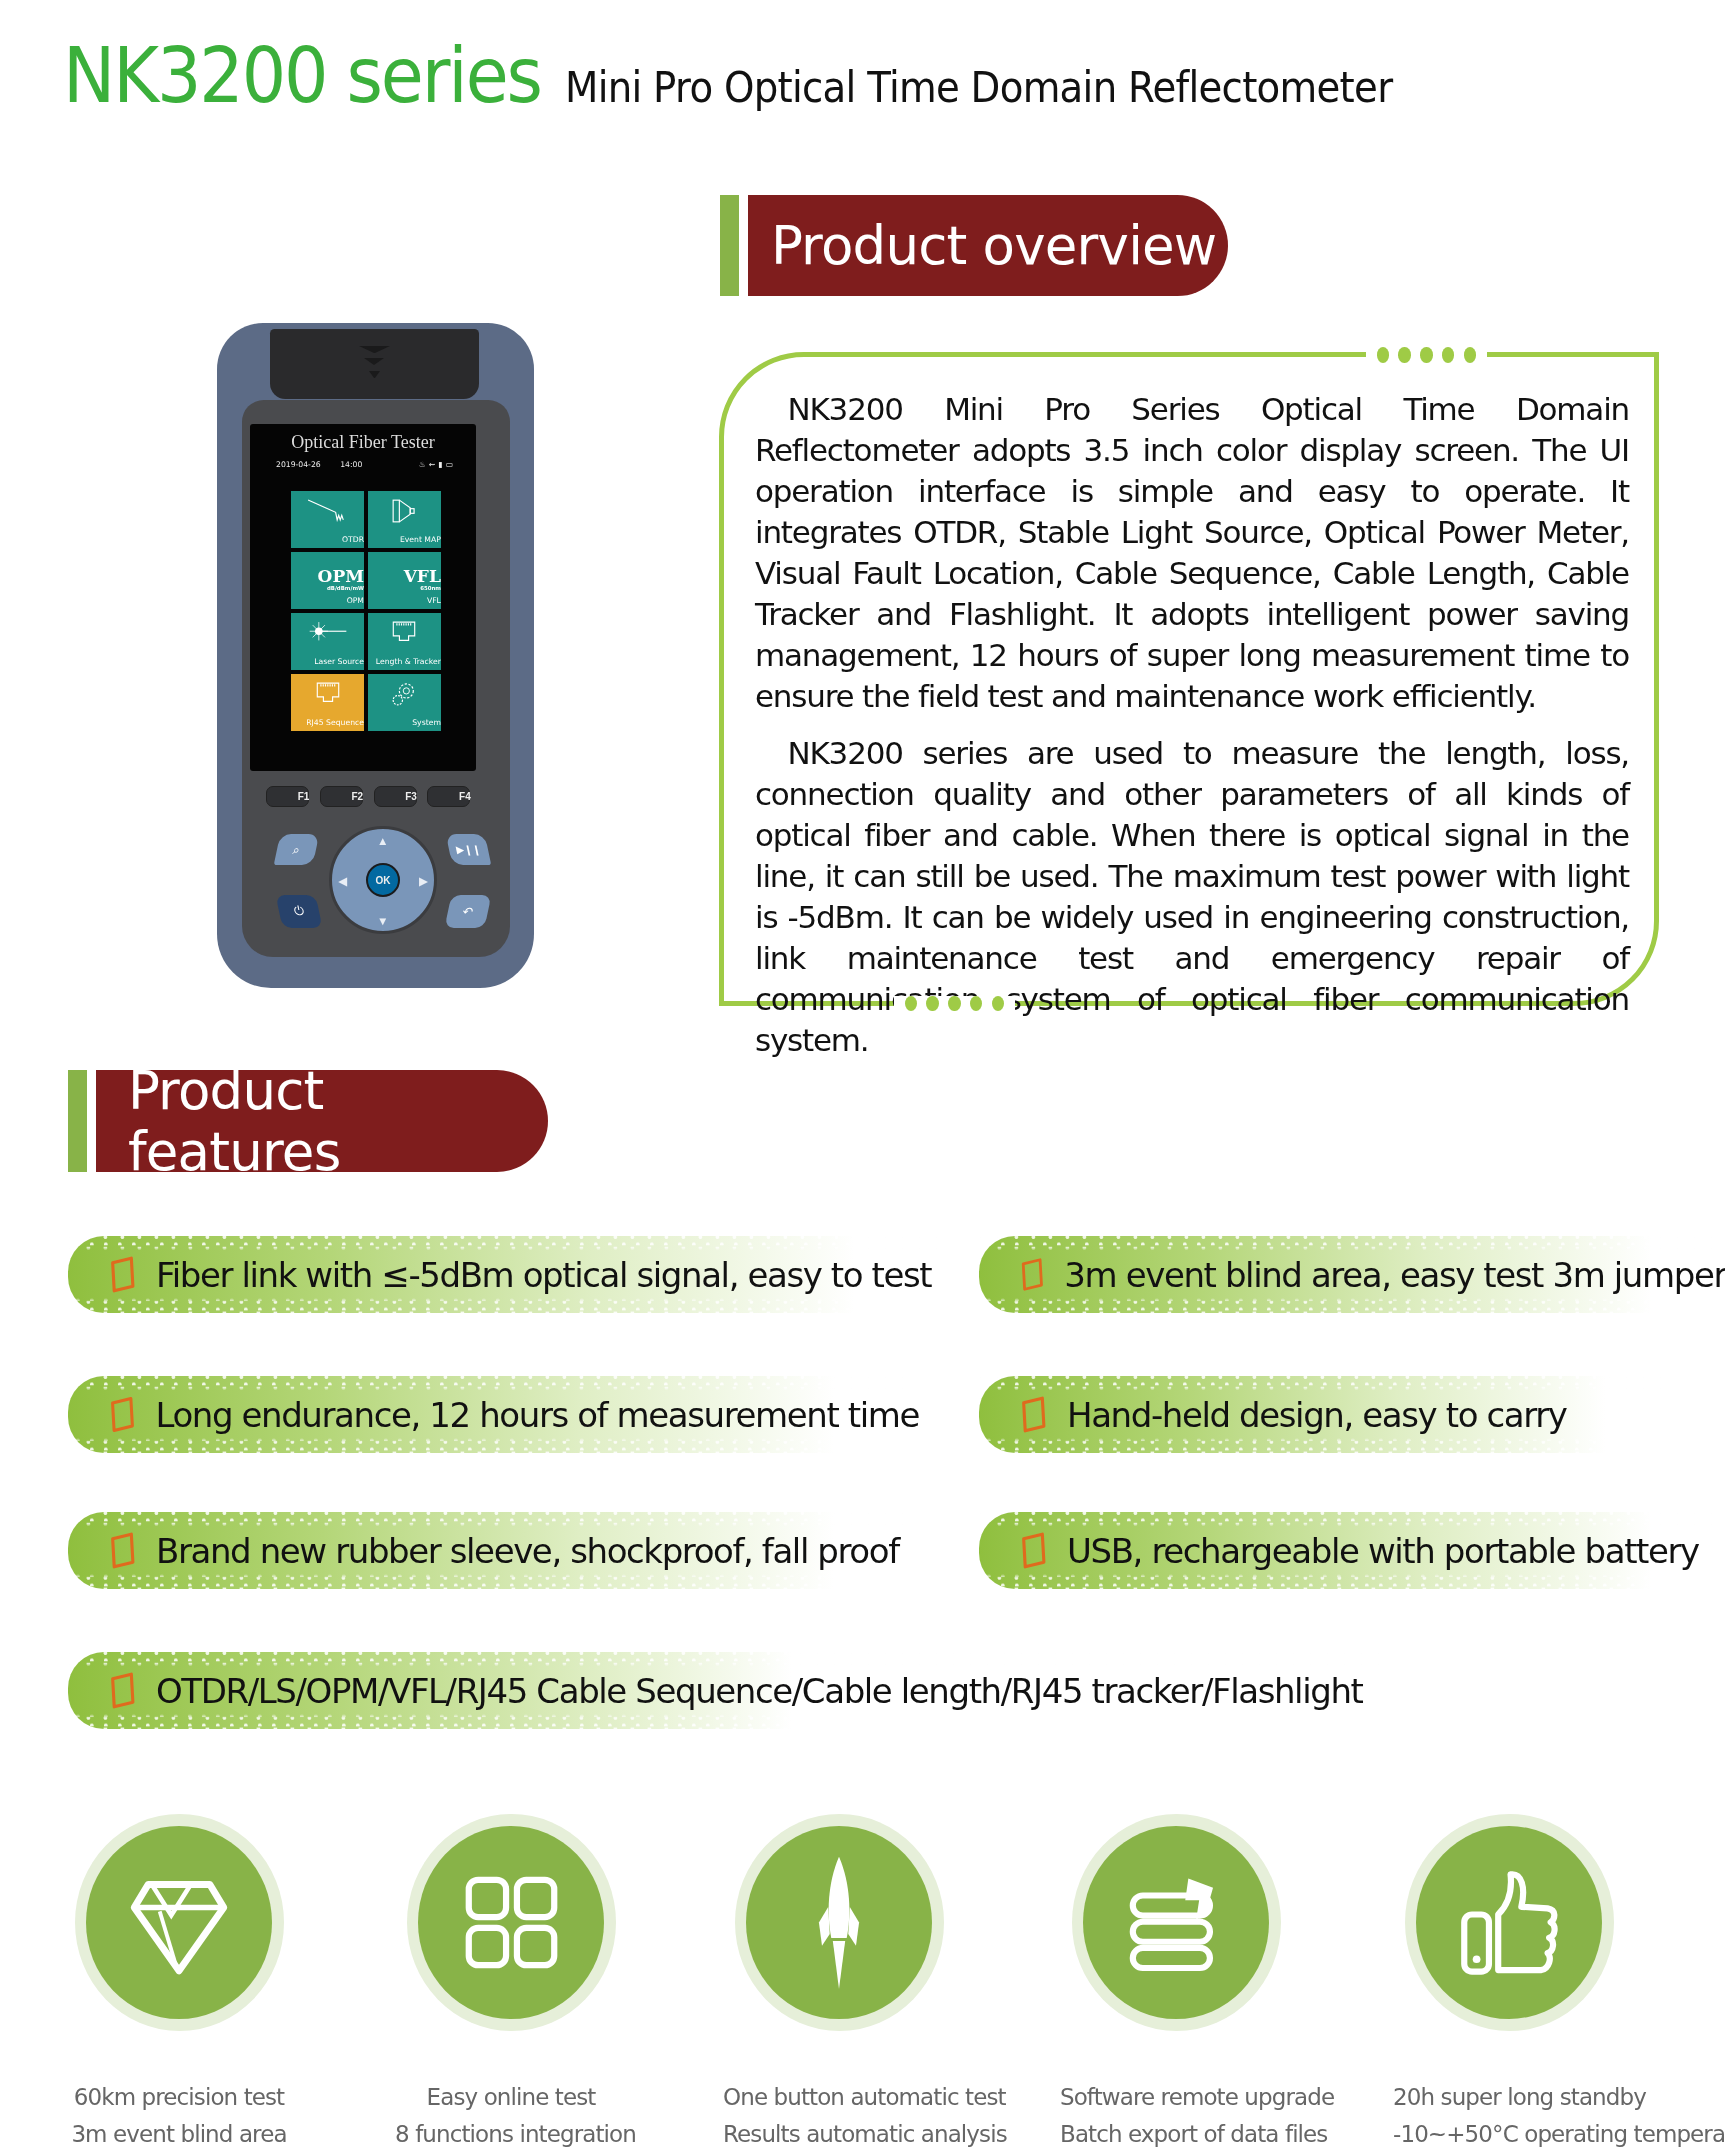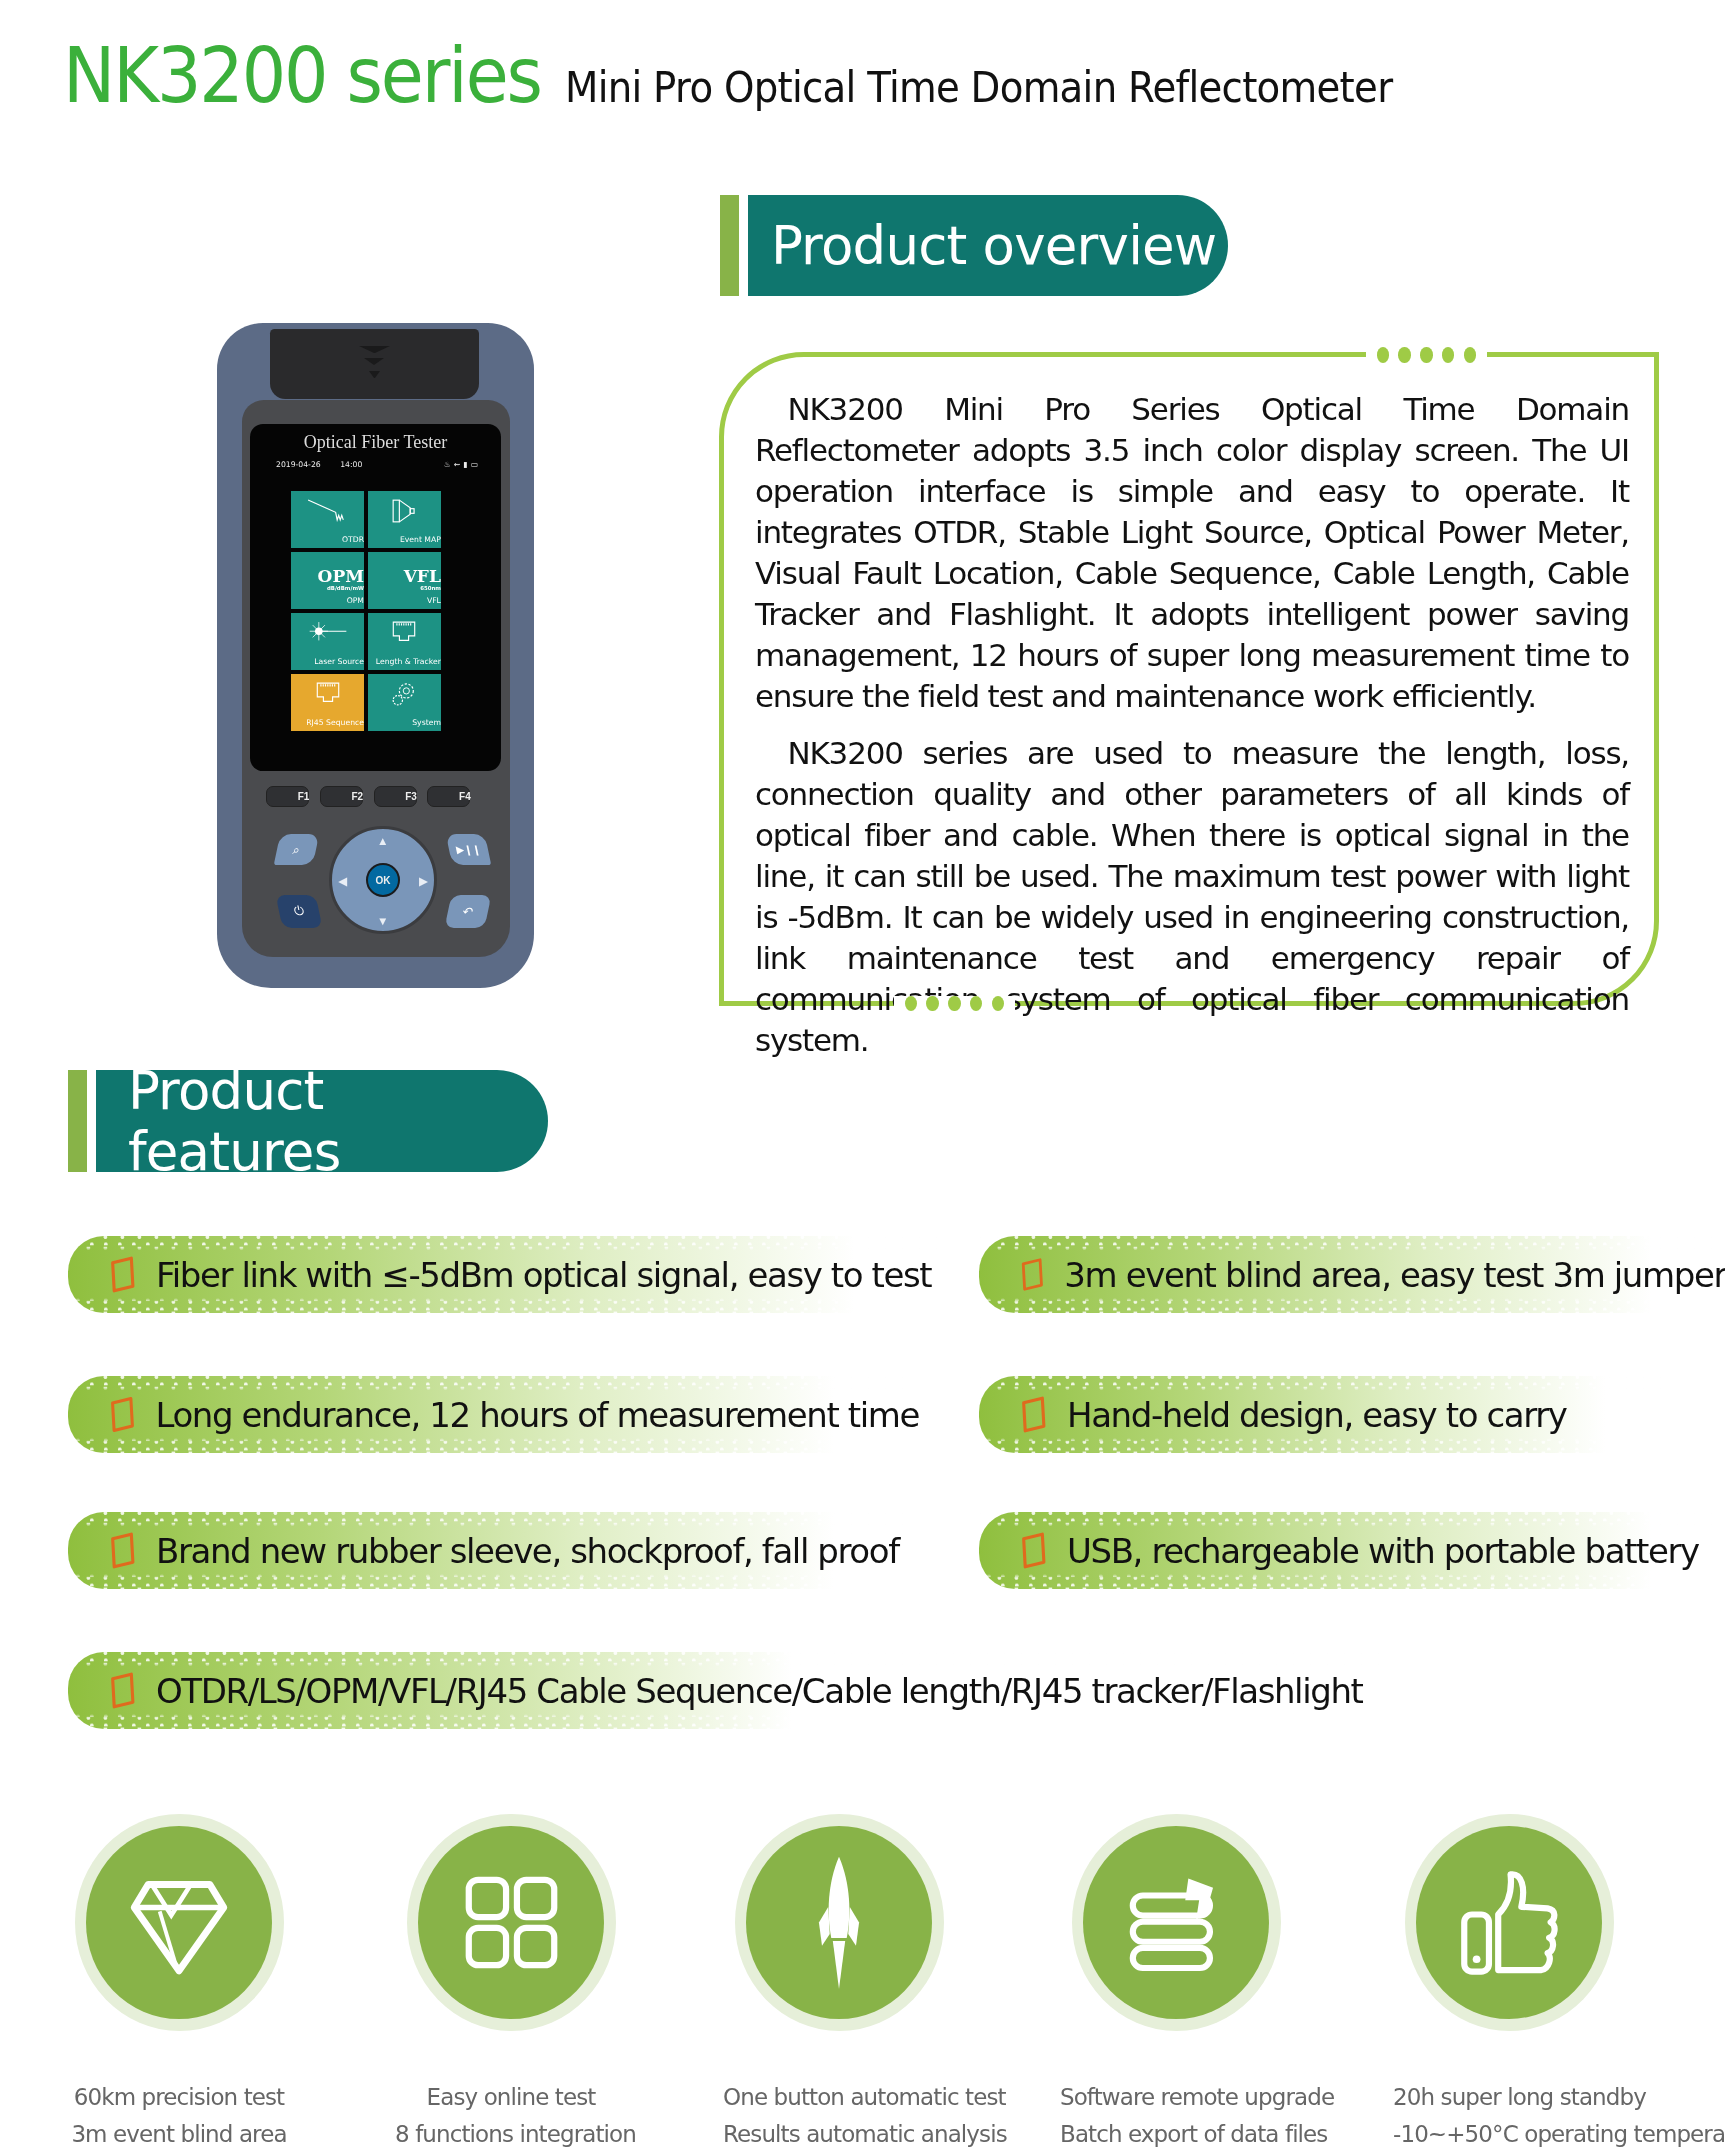--- a/index.html
+++ b/index.html
@@ -7,42 +7,42 @@
   body { font-family: "Liberation Sans", "DejaVu Sans", sans-serif; color: #111; position: relative; }
 
   
   .title-row { position: absolute; left: 63px; top: 31px; height: 93px; display: flex; align-items: baseline; white-space: nowrap; }
   .title-main { font-family: "DejaVu Sans", sans-serif; font-size: 76px; color: #3bb03b; letter-spacing: -2.3px; font-weight: normal; transform: scaleX(0.92); transform-origin: left; }
   .title-sub { font-family: "DejaVu Sans", sans-serif; font-size: 43px; color: #111; margin-left: -17px; letter-spacing: -0.8px; transform: scaleX(0.9); transform-origin: left; }
 
   
   .pill { position: absolute; display: flex; align-items: stretch; }
   .pill .bar { width: 18.6px; background: #88b348; margin-right: 9.3px; }
-  .pill .body { background: #0f766e; color: #fff; border-radius: 0 54px 54px 0; display: flex; align-items: center; font-family: "DejaVu Sans", sans-serif; letter-spacing: -0.8px; }
+  .pill .body { background: #7f1d1d; color: #fff; border-radius: 0 54px 54px 0; display: flex; align-items: center; font-family: "DejaVu Sans", sans-serif; letter-spacing: -0.8px; }
   .pill-overview { left: 720px; top: 195px; height: 101px; }
   .pill-overview .body { width: 480px; font-size: 53px; padding-left: 23px; }
   .pill-features { left: 68px; top: 1070px; height: 102px; }
   .pill-features .body { width: 452px; font-size: 53px; padding-left: 32px; }
 
   
   .overview-box { position: absolute; left: 719px; top: 352px; width: 940px; height: 654px; border: 5.4px solid #9fcb46; border-radius: 85px 0 85px 0; background: #fff; }
   .overview-box .dots { position: absolute; display: flex; gap: 9.3px; background: #fff; padding: 0 10.8px; }
   .overview-box .dots span { width: 12.4px; height: 15.5px; border-radius: 50%; background: #9fcb46; display: block; }
   .dots-top { top: -10px; left: 642px; }
   .dots-bottom { bottom: -10px; left: 170px; }
   .overview-text { position: absolute; left: 31px; top: 15.5px; width: 874px; font-family: "DejaVu Sans", sans-serif; font-size: 31px; line-height: 41px; text-align: justify; letter-spacing: -1.2px; color: #111; }
   .overview-text p { text-indent: 32.5px; margin-top: 16px; }
 
   
   .device { position: absolute; left: 217px; top: 323px; width: 317px; height: 665px; }
   .dev-bumper { position: absolute; inset: 0; background: #5c6b86; border-radius: 46px 46px 54px 54px; }
   .dev-top { position: absolute; left: 53px; top: 6.2px; width: 209px; height: 70px; background: #2a2a2c; border-radius: 4.6px 4.6px 15.5px 15.5px; }
   .dev-top .chev { position: absolute; left: 89px; width: 31px; height: 0; border-left: 15.5px solid transparent; border-right: 15.5px solid transparent; border-top: 7.7px solid #1a1a1b; }
   .dev-body { position: absolute; left: 25px; top: 77px; width: 268px; height: 557px; background: #4a4b4e; border-radius: 21.7px 21.7px 31px 31px; }
-  .screen { position: absolute; left: 33px; top: 101px; width: 251px; height: 347px; background: #050505; border-radius: 13px; overflow: hidden; }
+  .screen { position: absolute; left: 33px; top: 101px; width: 226px; height: 347px; background: #050505; border-radius: 3px; overflow: hidden; }
   .screen-title { text-align: center; font-family: "Liberation Serif", serif; color: #ddd; font-size: 18px; margin-top: 7.7px; }
   .screen-status { display: flex; justify-content: space-between; padding: 7.7px 20px 0 26px; font-size: 7.7px; color: #eee; font-family: "DejaVu Sans", sans-serif; }
   .screen-status .left span { margin-right: 17px; }
   .screen-status .right { letter-spacing: 3.1px; }
   .tiles { position: absolute; left: 41px; top: 67px; display: grid; grid-template-columns: 73px 73px; grid-auto-rows: 57px; gap: 3.9px; }
   .tile { background: #1d9284; color: #fff; display: flex; flex-direction: column; align-items: flex-end; justify-content: flex-end; padding-bottom: 3.9px; font-size: 7.7px; font-family: "DejaVu Sans", sans-serif; position: relative; }
   .tile.active { background: #e6a82e; }
   .tile .big { font-family: "DejaVu Serif", serif; font-weight: bold; font-size: 17px; line-height: 17px; }
   .tile .small { font-size: 5.4px; font-weight: bold; margin-bottom: 4.6px; }
   .tile svg { position: absolute; top: 6.2px; left: 50%; transform: translateX(-50%); }

